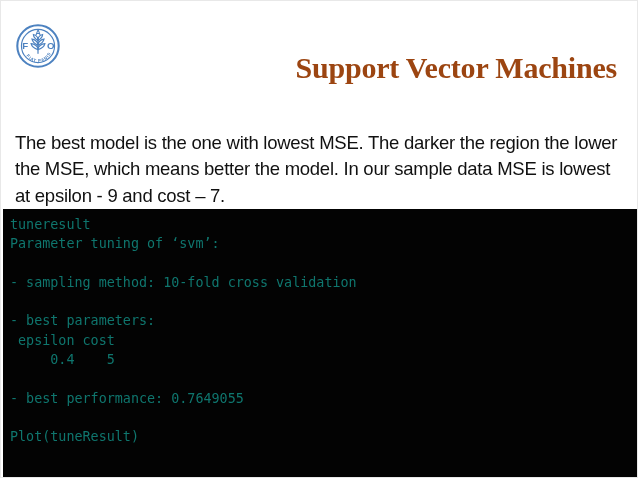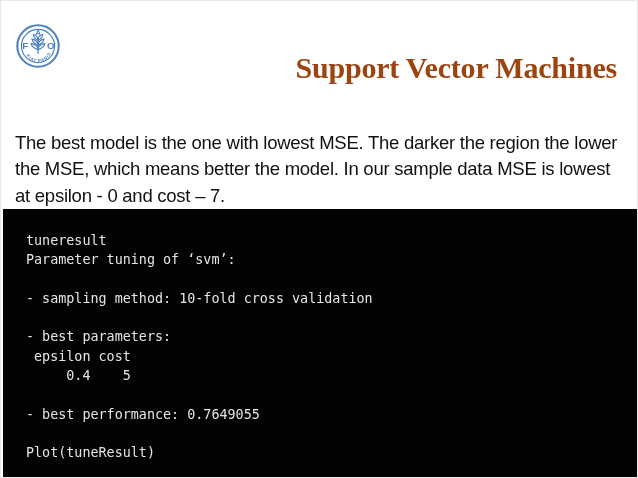--- a/index.html
+++ b/index.html
@@ -85,25 +85,25 @@
     top: 208px;
     width: 634px;
     height: 269px;
     background: #030303;
     overflow: hidden;
   }
   #console-text {
     position: absolute;
     left: 7px;
     top: 6px;
-    margin: 16px;
+    margin: 0;
     font-family: "DejaVu Sans Mono", "Liberation Mono", monospace;
     font-size: 13.4px;
     line-height: 19.3px;
-    color: #e5e5e5;
+    color: #0f766e;
     white-space: pre;
     letter-spacing: 0px;
   }
 </style>
 </head>
 <body>
 
 <div id="slide">
 
   <div id="header">
@@ -132,21 +132,21 @@
         <text font-family="Liberation Sans, sans-serif" font-size="9.5" font-weight="bold" fill="#4d82c0" letter-spacing="1.6">
           <textPath href="#mottopath" startOffset="8%">FIAT PANIS</textPath>
         </text>
       </svg>
 
     </div>
 
     <div id="slide-title">Support Vector Machines</div>
   </div>
 
-  <p id="body-text">The best model is the one with lowest MSE. The darker the region the lower the MSE, which means better the model. In our sample data MSE is lowest at epsilon - 0 and cost – 7.</p>
+  <p id="body-text">The best model is the one with lowest MSE. The darker the region the lower the MSE, which means better the model. In our sample data MSE is lowest at epsilon - 9 and cost – 7.</p>
 
   <div id="console-block">
     <pre id="console-text">tuneresult
 Parameter tuning of ‘svm’:
 
 - sampling method: 10-fold cross validation
 
 - best parameters:
  epsilon cost
      0.4    5

